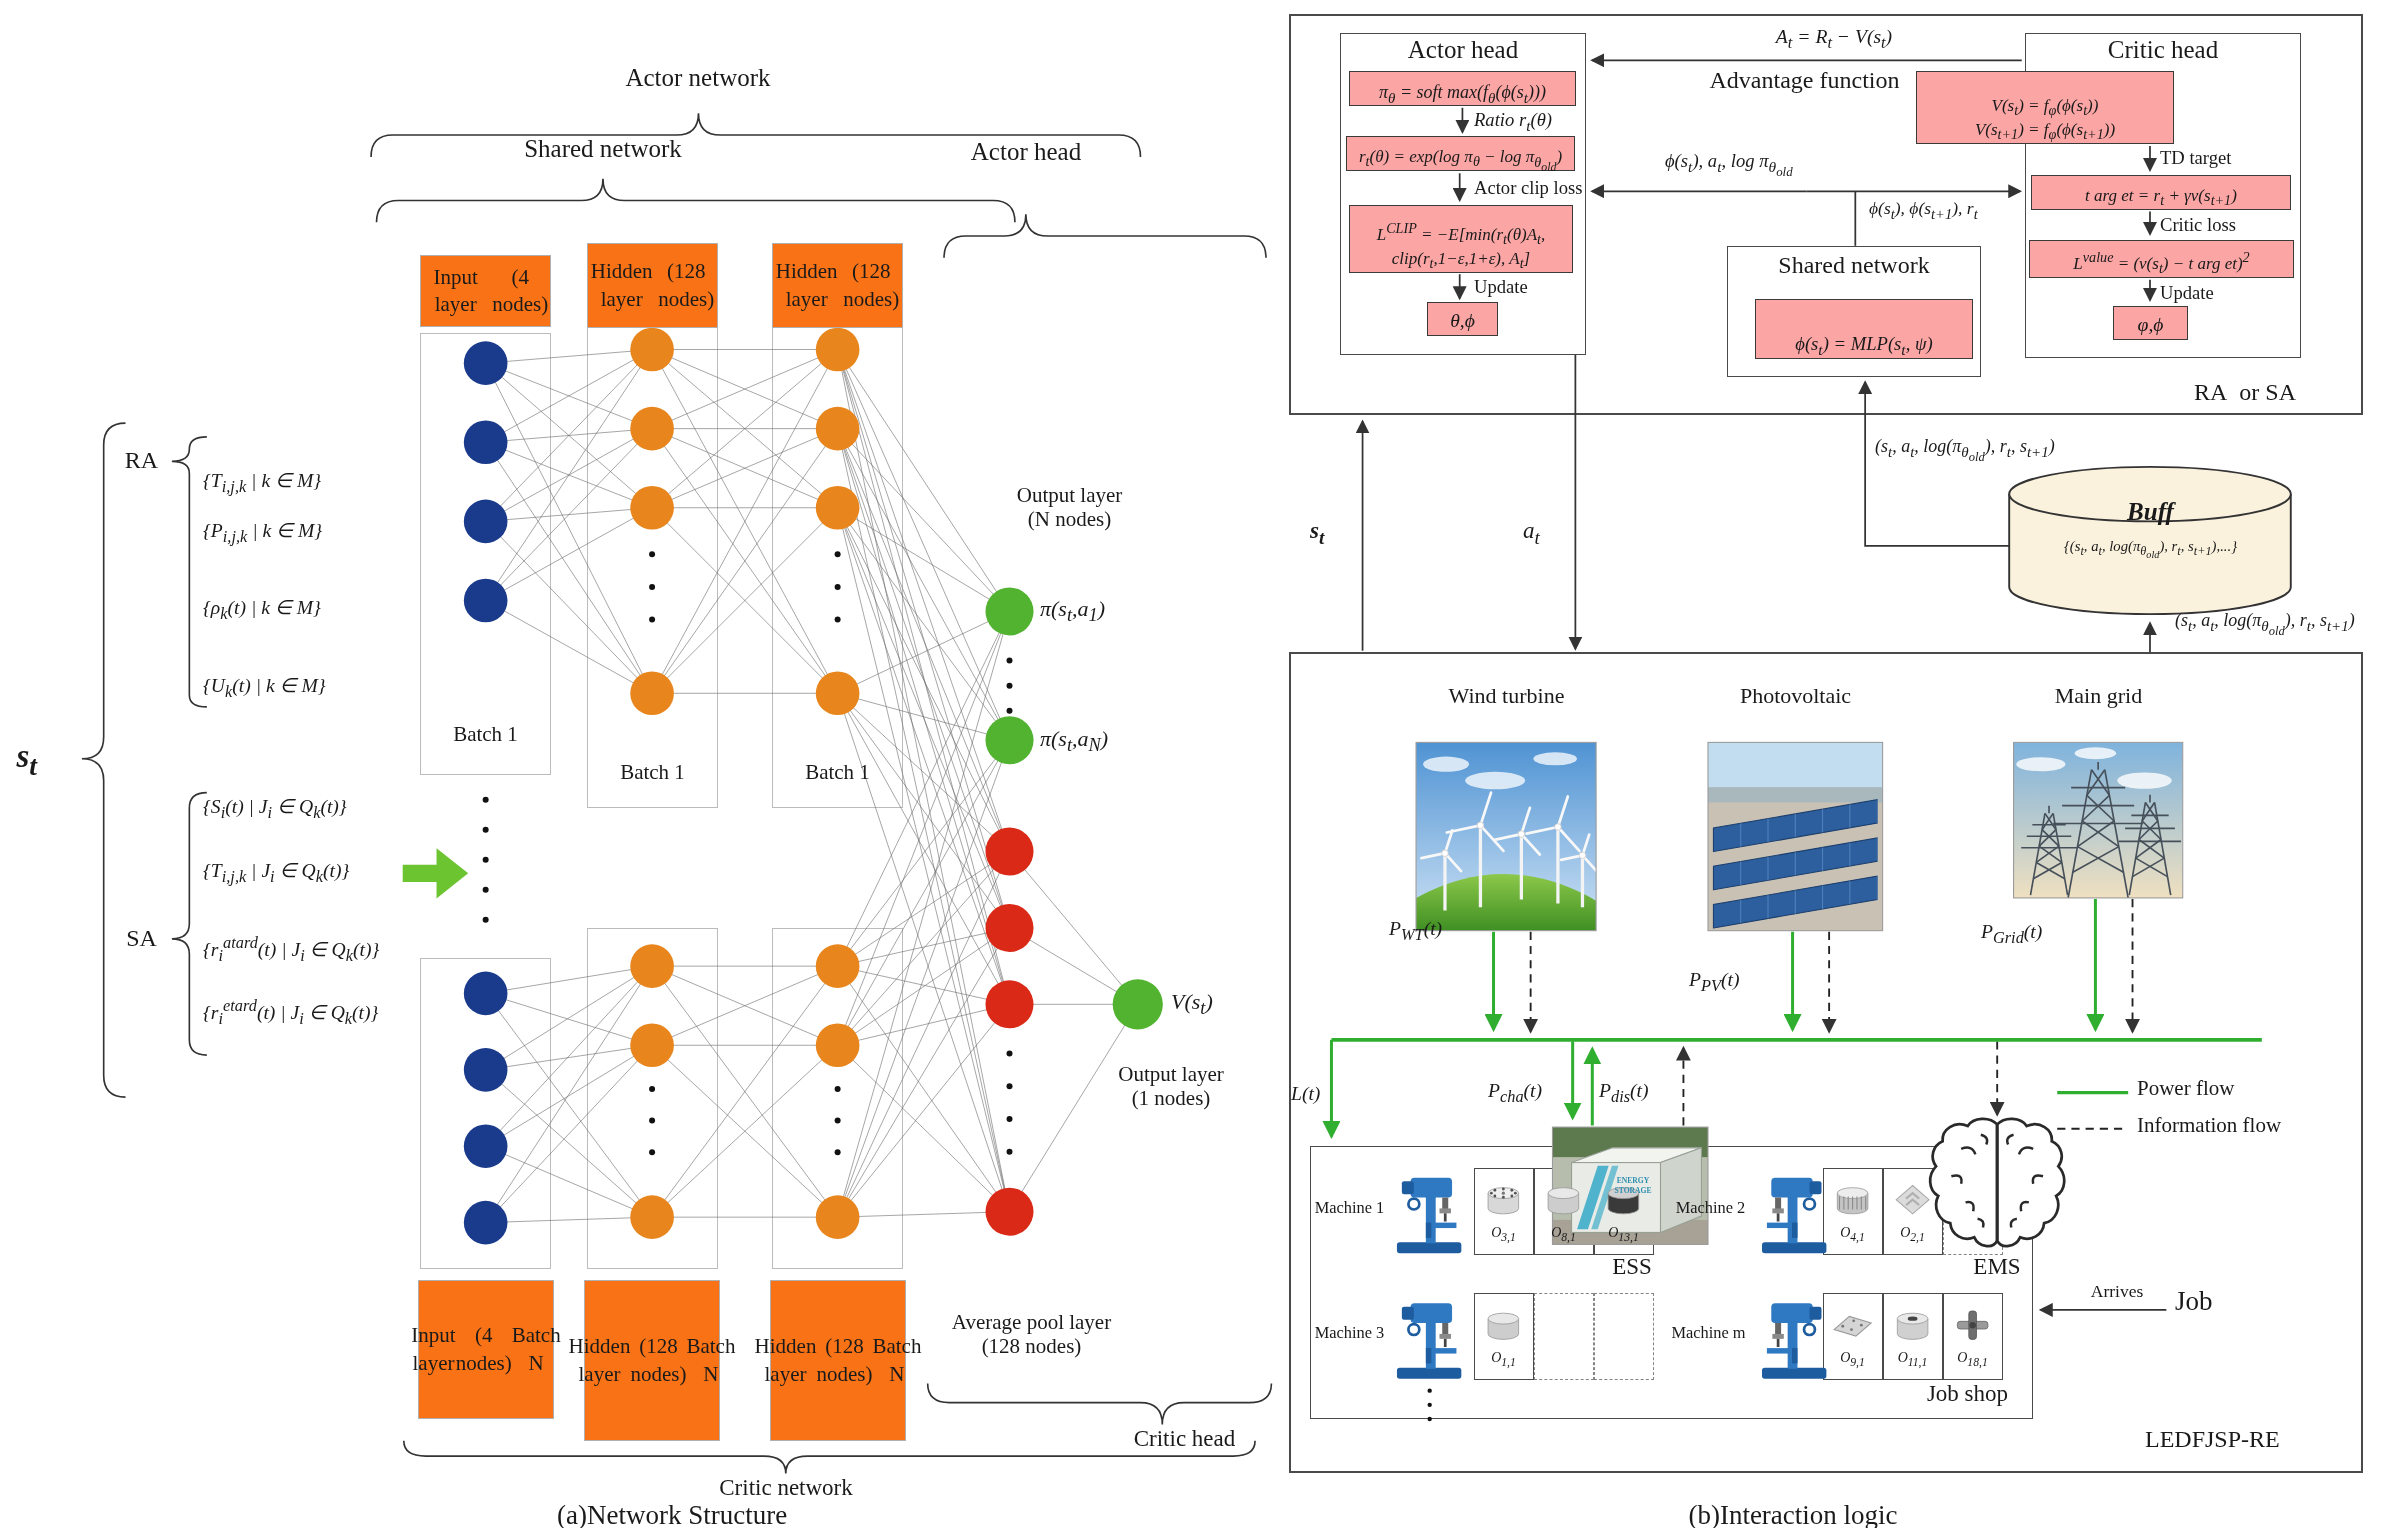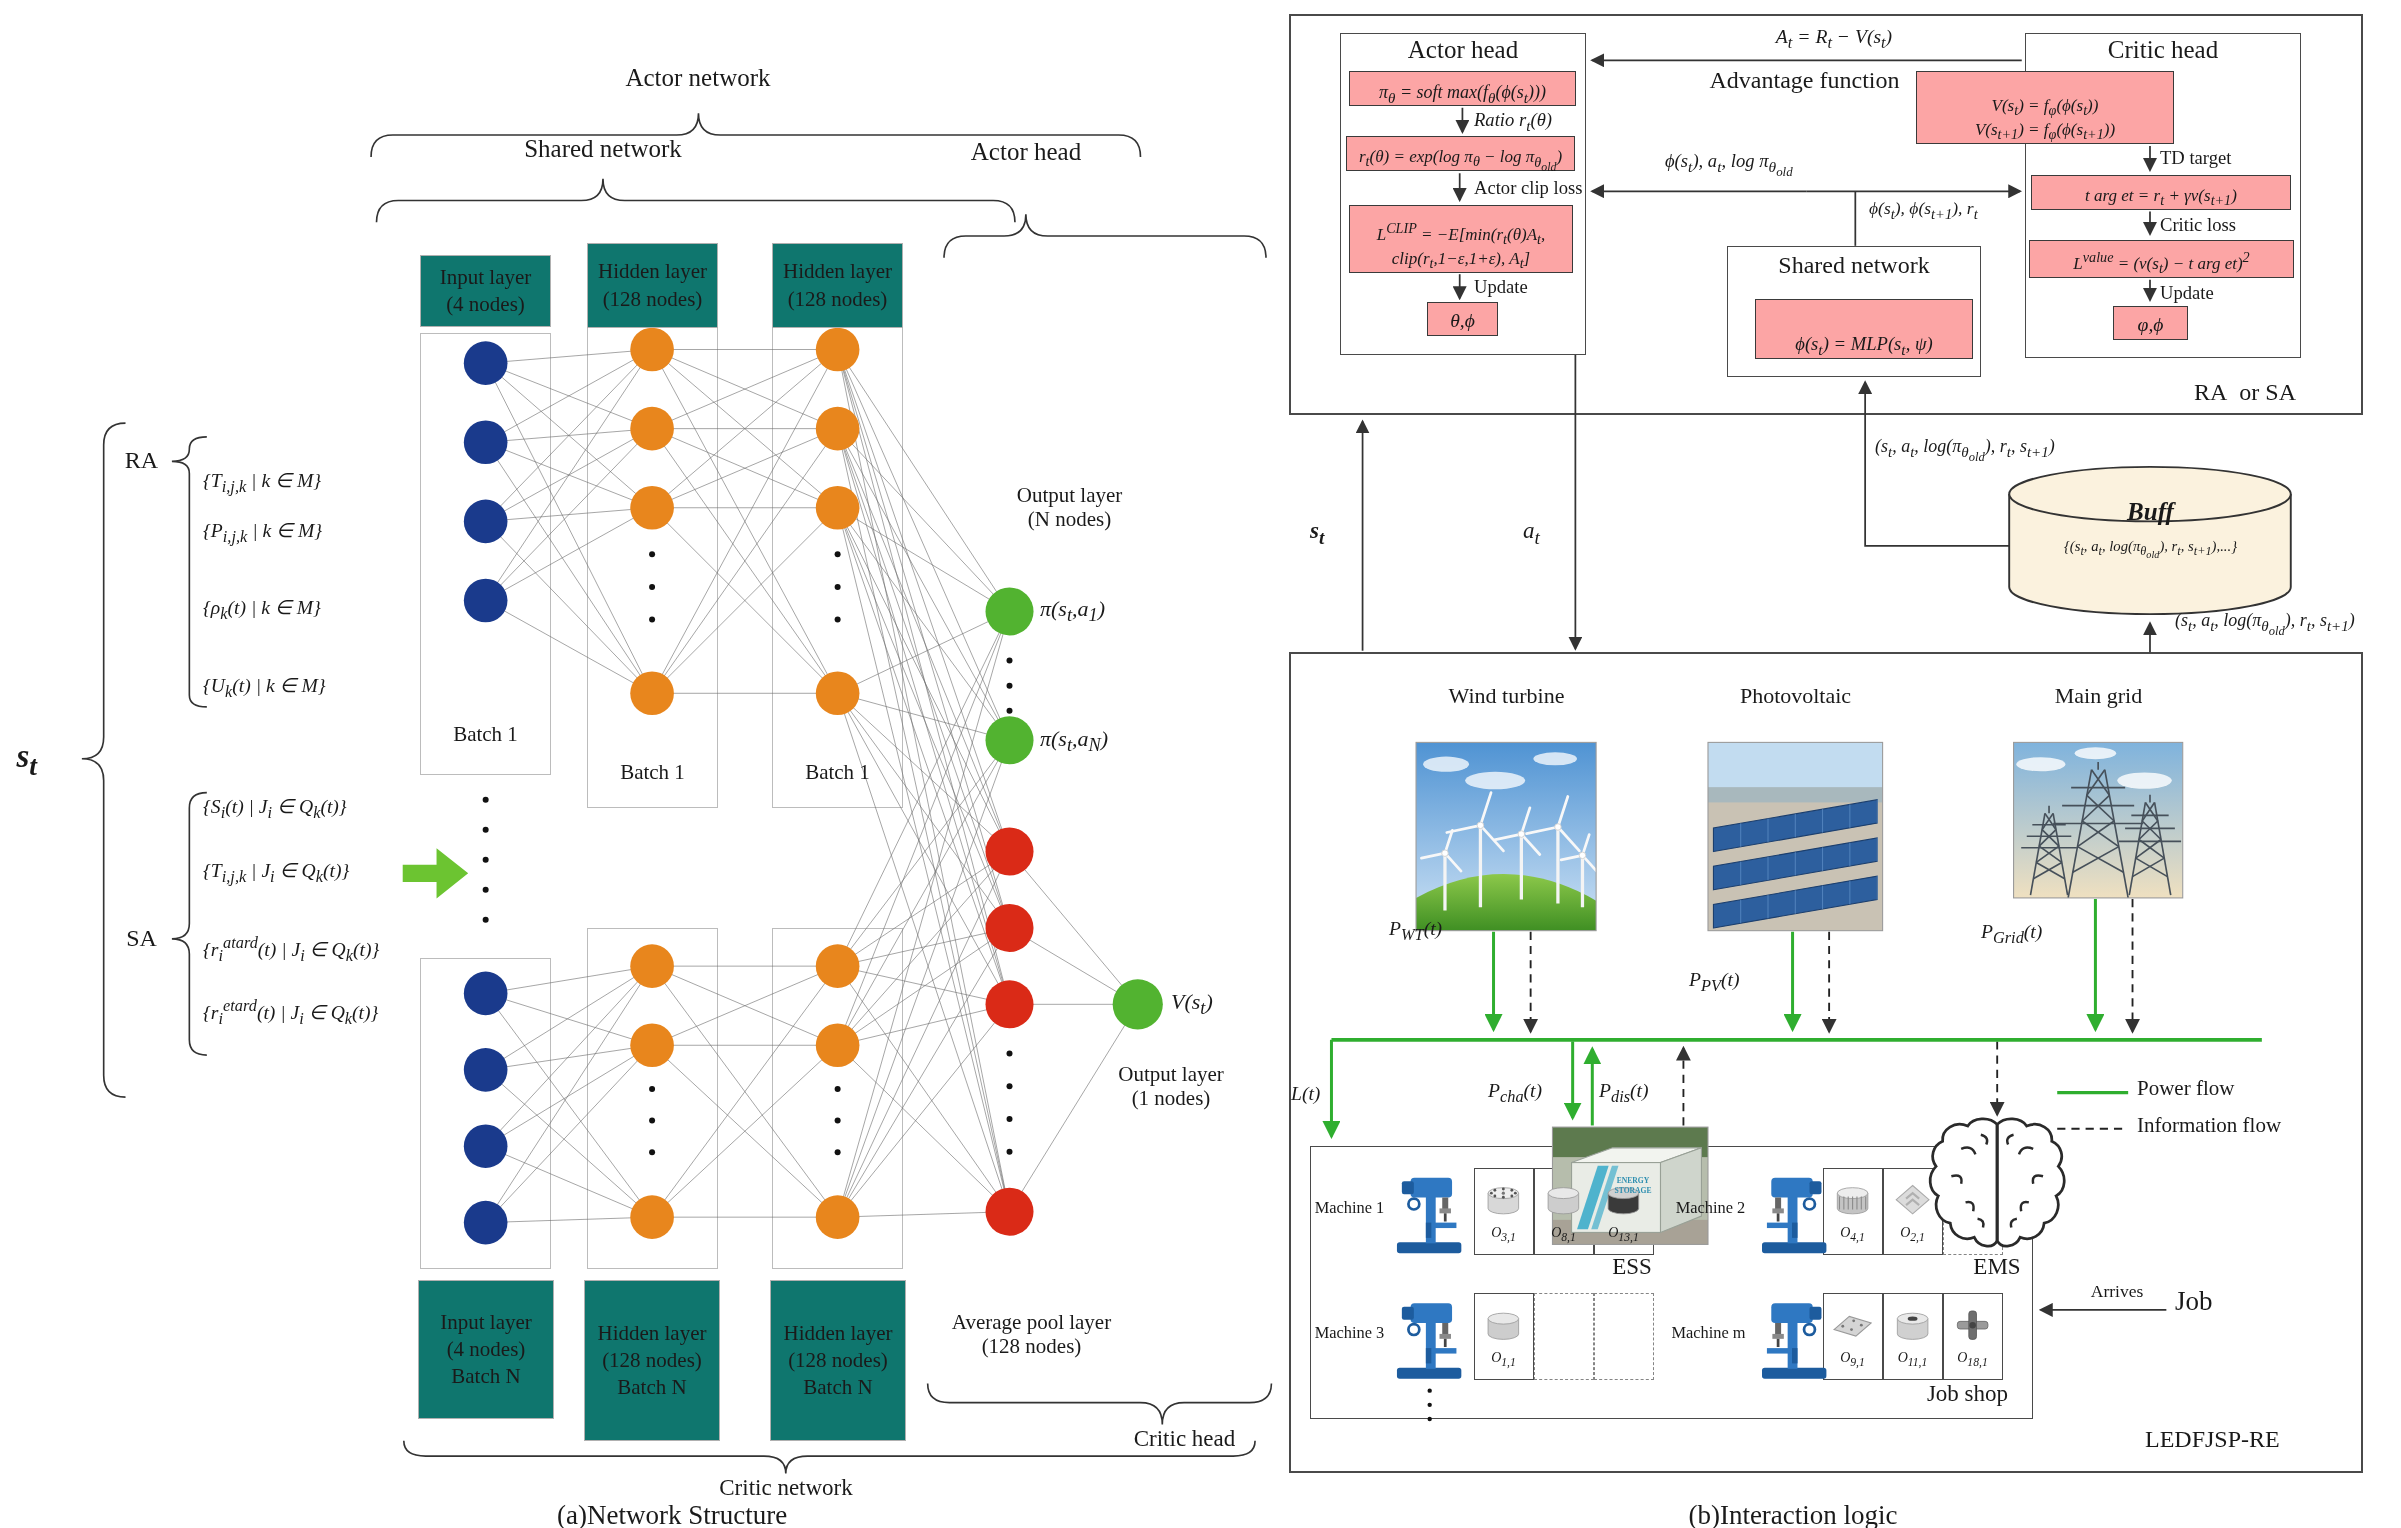--- a/index.html
+++ b/index.html
@@ -8,21 +8,21 @@
   .bx{position:absolute;background:#fff;border:2.2px solid #4a4a4a;box-sizing:border-box;z-index:1}
   .nb{position:absolute;background:#fff;border:1.1px solid #bcbcbc;box-sizing:border-box;z-index:1}
   .cell{position:absolute;background:#fff;border:1.6px solid #4a4a4a;box-sizing:border-box;z-index:1}
   .dashcell{position:absolute;background:#fff;border:1.6px dashed #858585;box-sizing:border-box;z-index:1}
   .t{position:absolute;line-height:1.15;white-space:nowrap;z-index:3}
   .c{text-align:center}.r{text-align:left}
   .i{font-style:italic}.b{font-weight:bold}
   .wr{white-space:normal}
   .fb{position:absolute;border:1.6px solid #3a3a3a;background:#fca5a5;display:flex;flex-direction:column;
       align-items:center;justify-content:flex-end;font-style:italic;box-sizing:border-box;z-index:3;line-height:1.45}
-  .lb{position:absolute;border:1.1px solid #b0b0b0;background:#0f766e;display:flex;flex-direction:column;
+  .lb{position:absolute;border:1.1px solid #b0b0b0;background:#f97316;display:flex;flex-direction:row;
       align-items:center;justify-content:center;box-sizing:border-box;z-index:3;line-height:1.3;text-align:center}
   #gfx{position:absolute;left:0;top:0;z-index:2;pointer-events:none}
   sub,sup{line-height:0}
 </style>
 </head>
 <body>
 
 <div id="stage">
 
   <div class="bx" style="left:1289px;top:13.6px;width:1074px;height:401px"></div>

